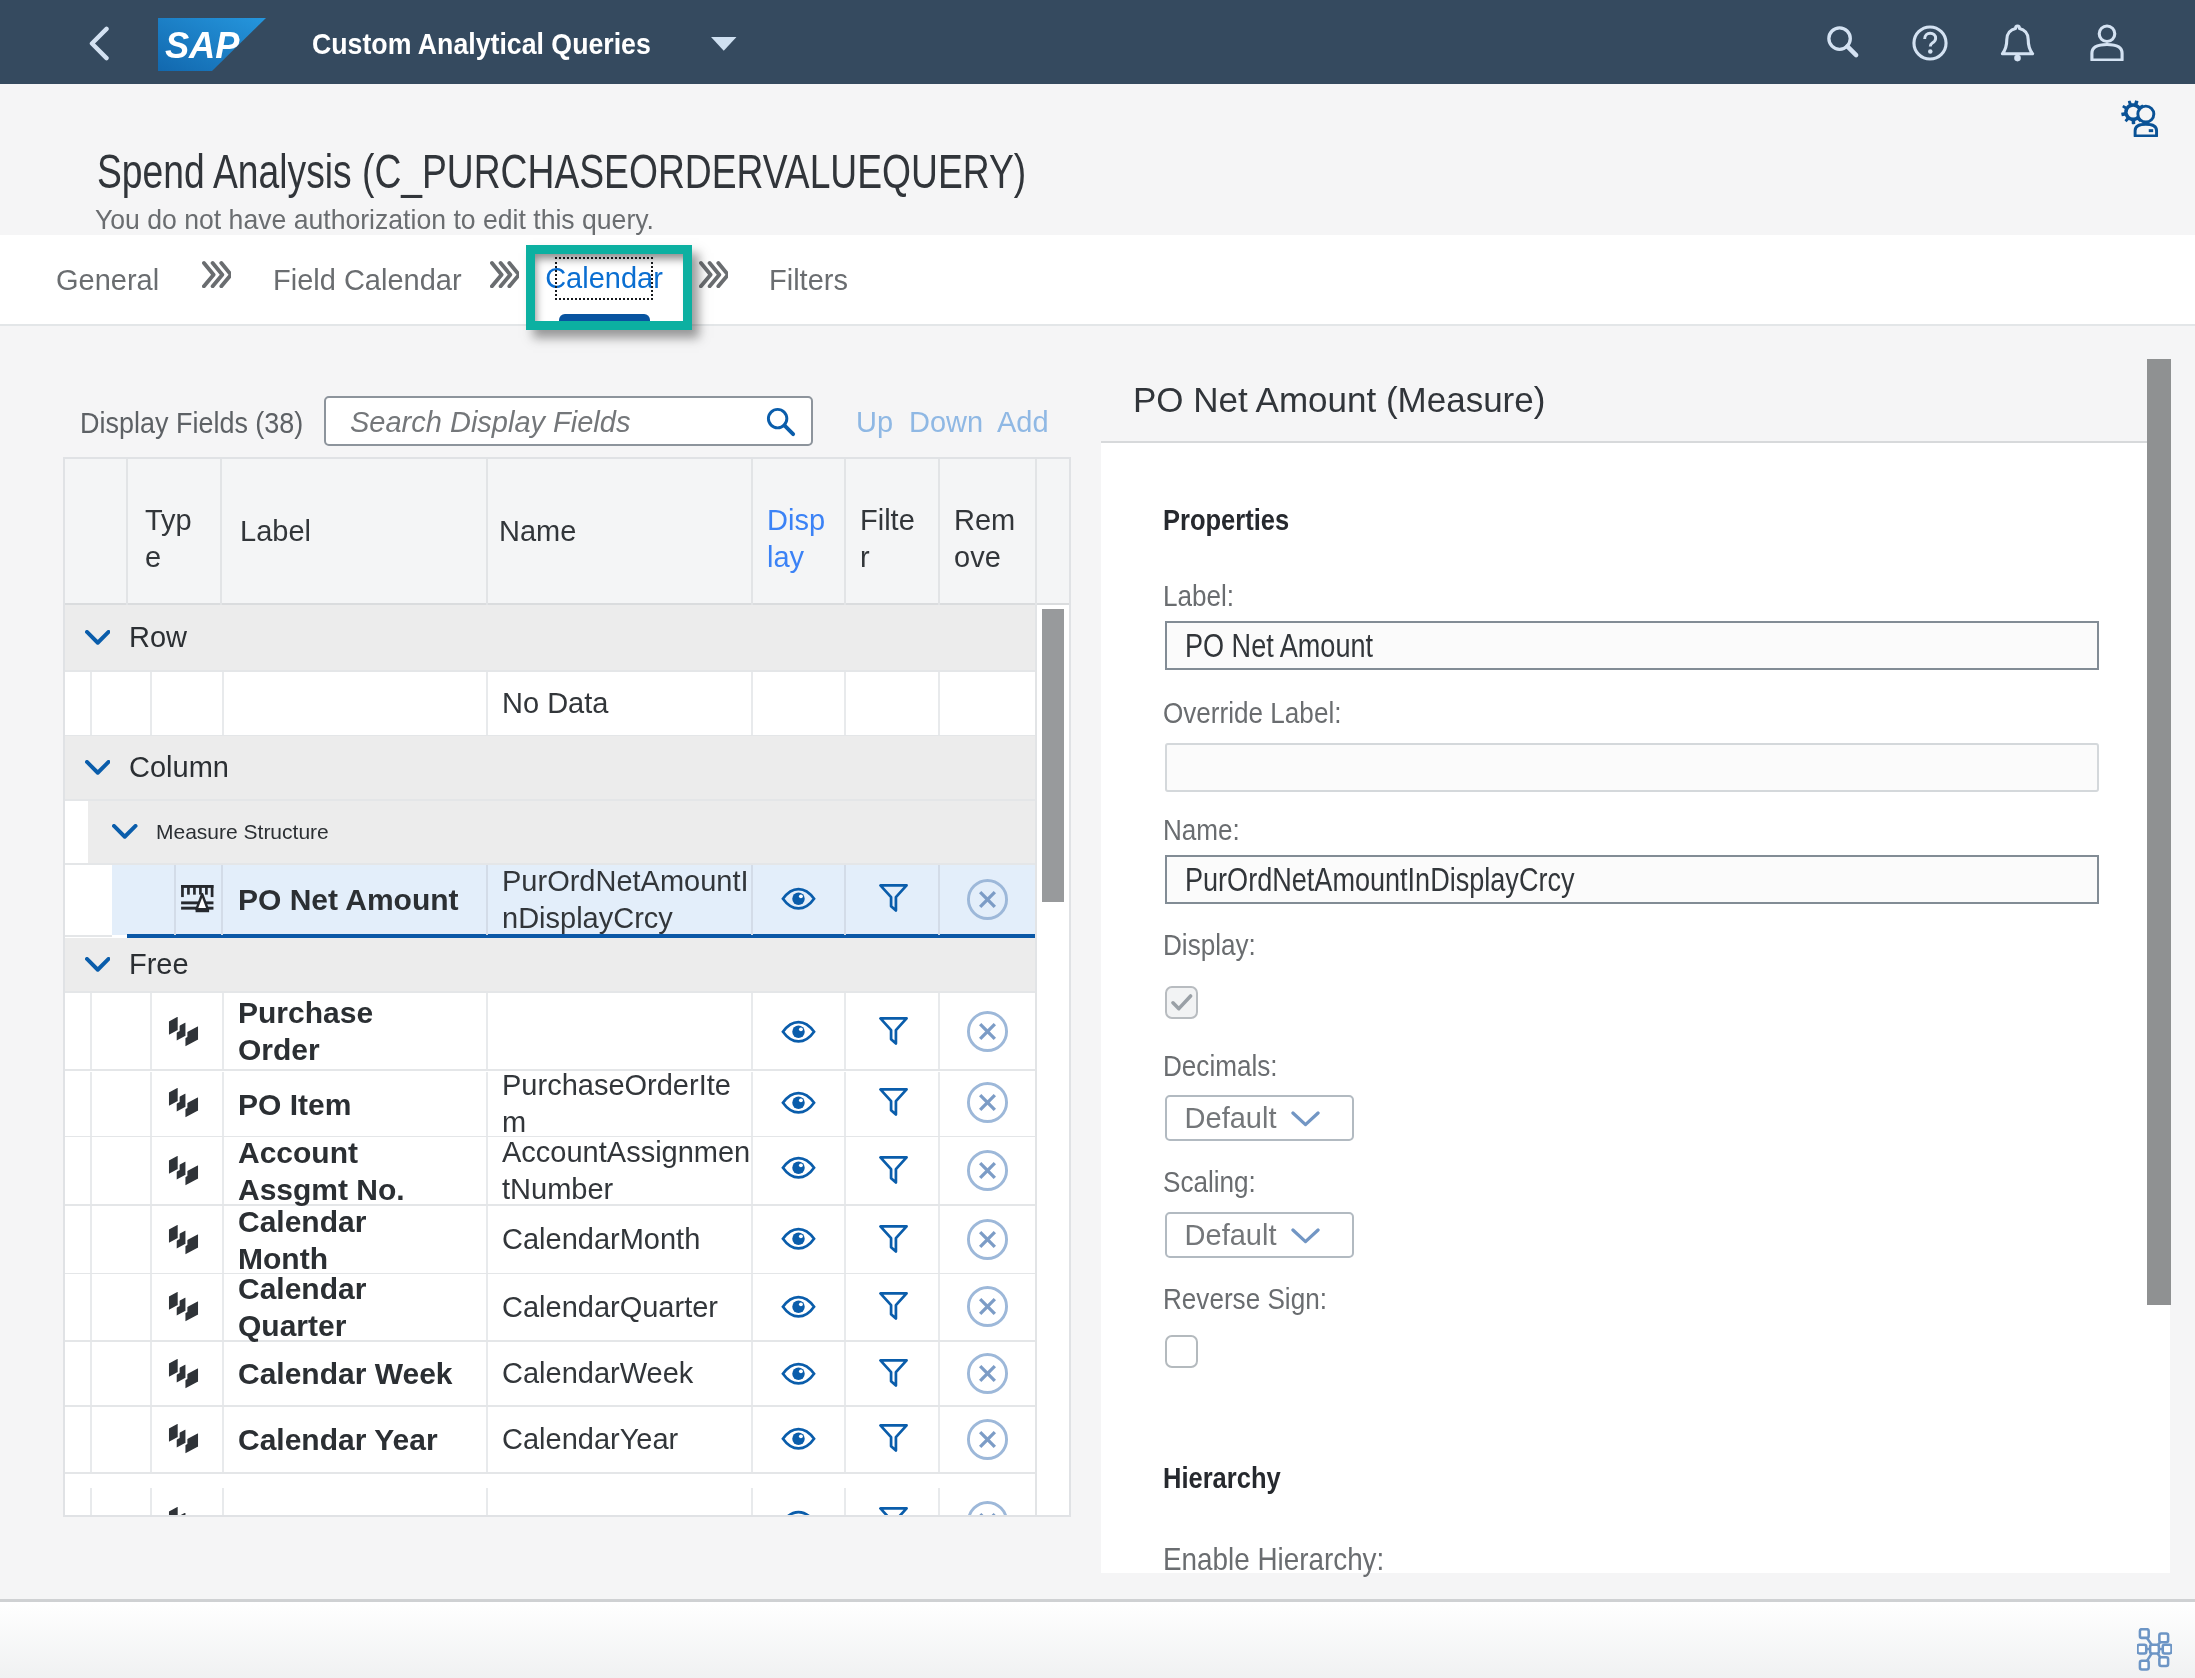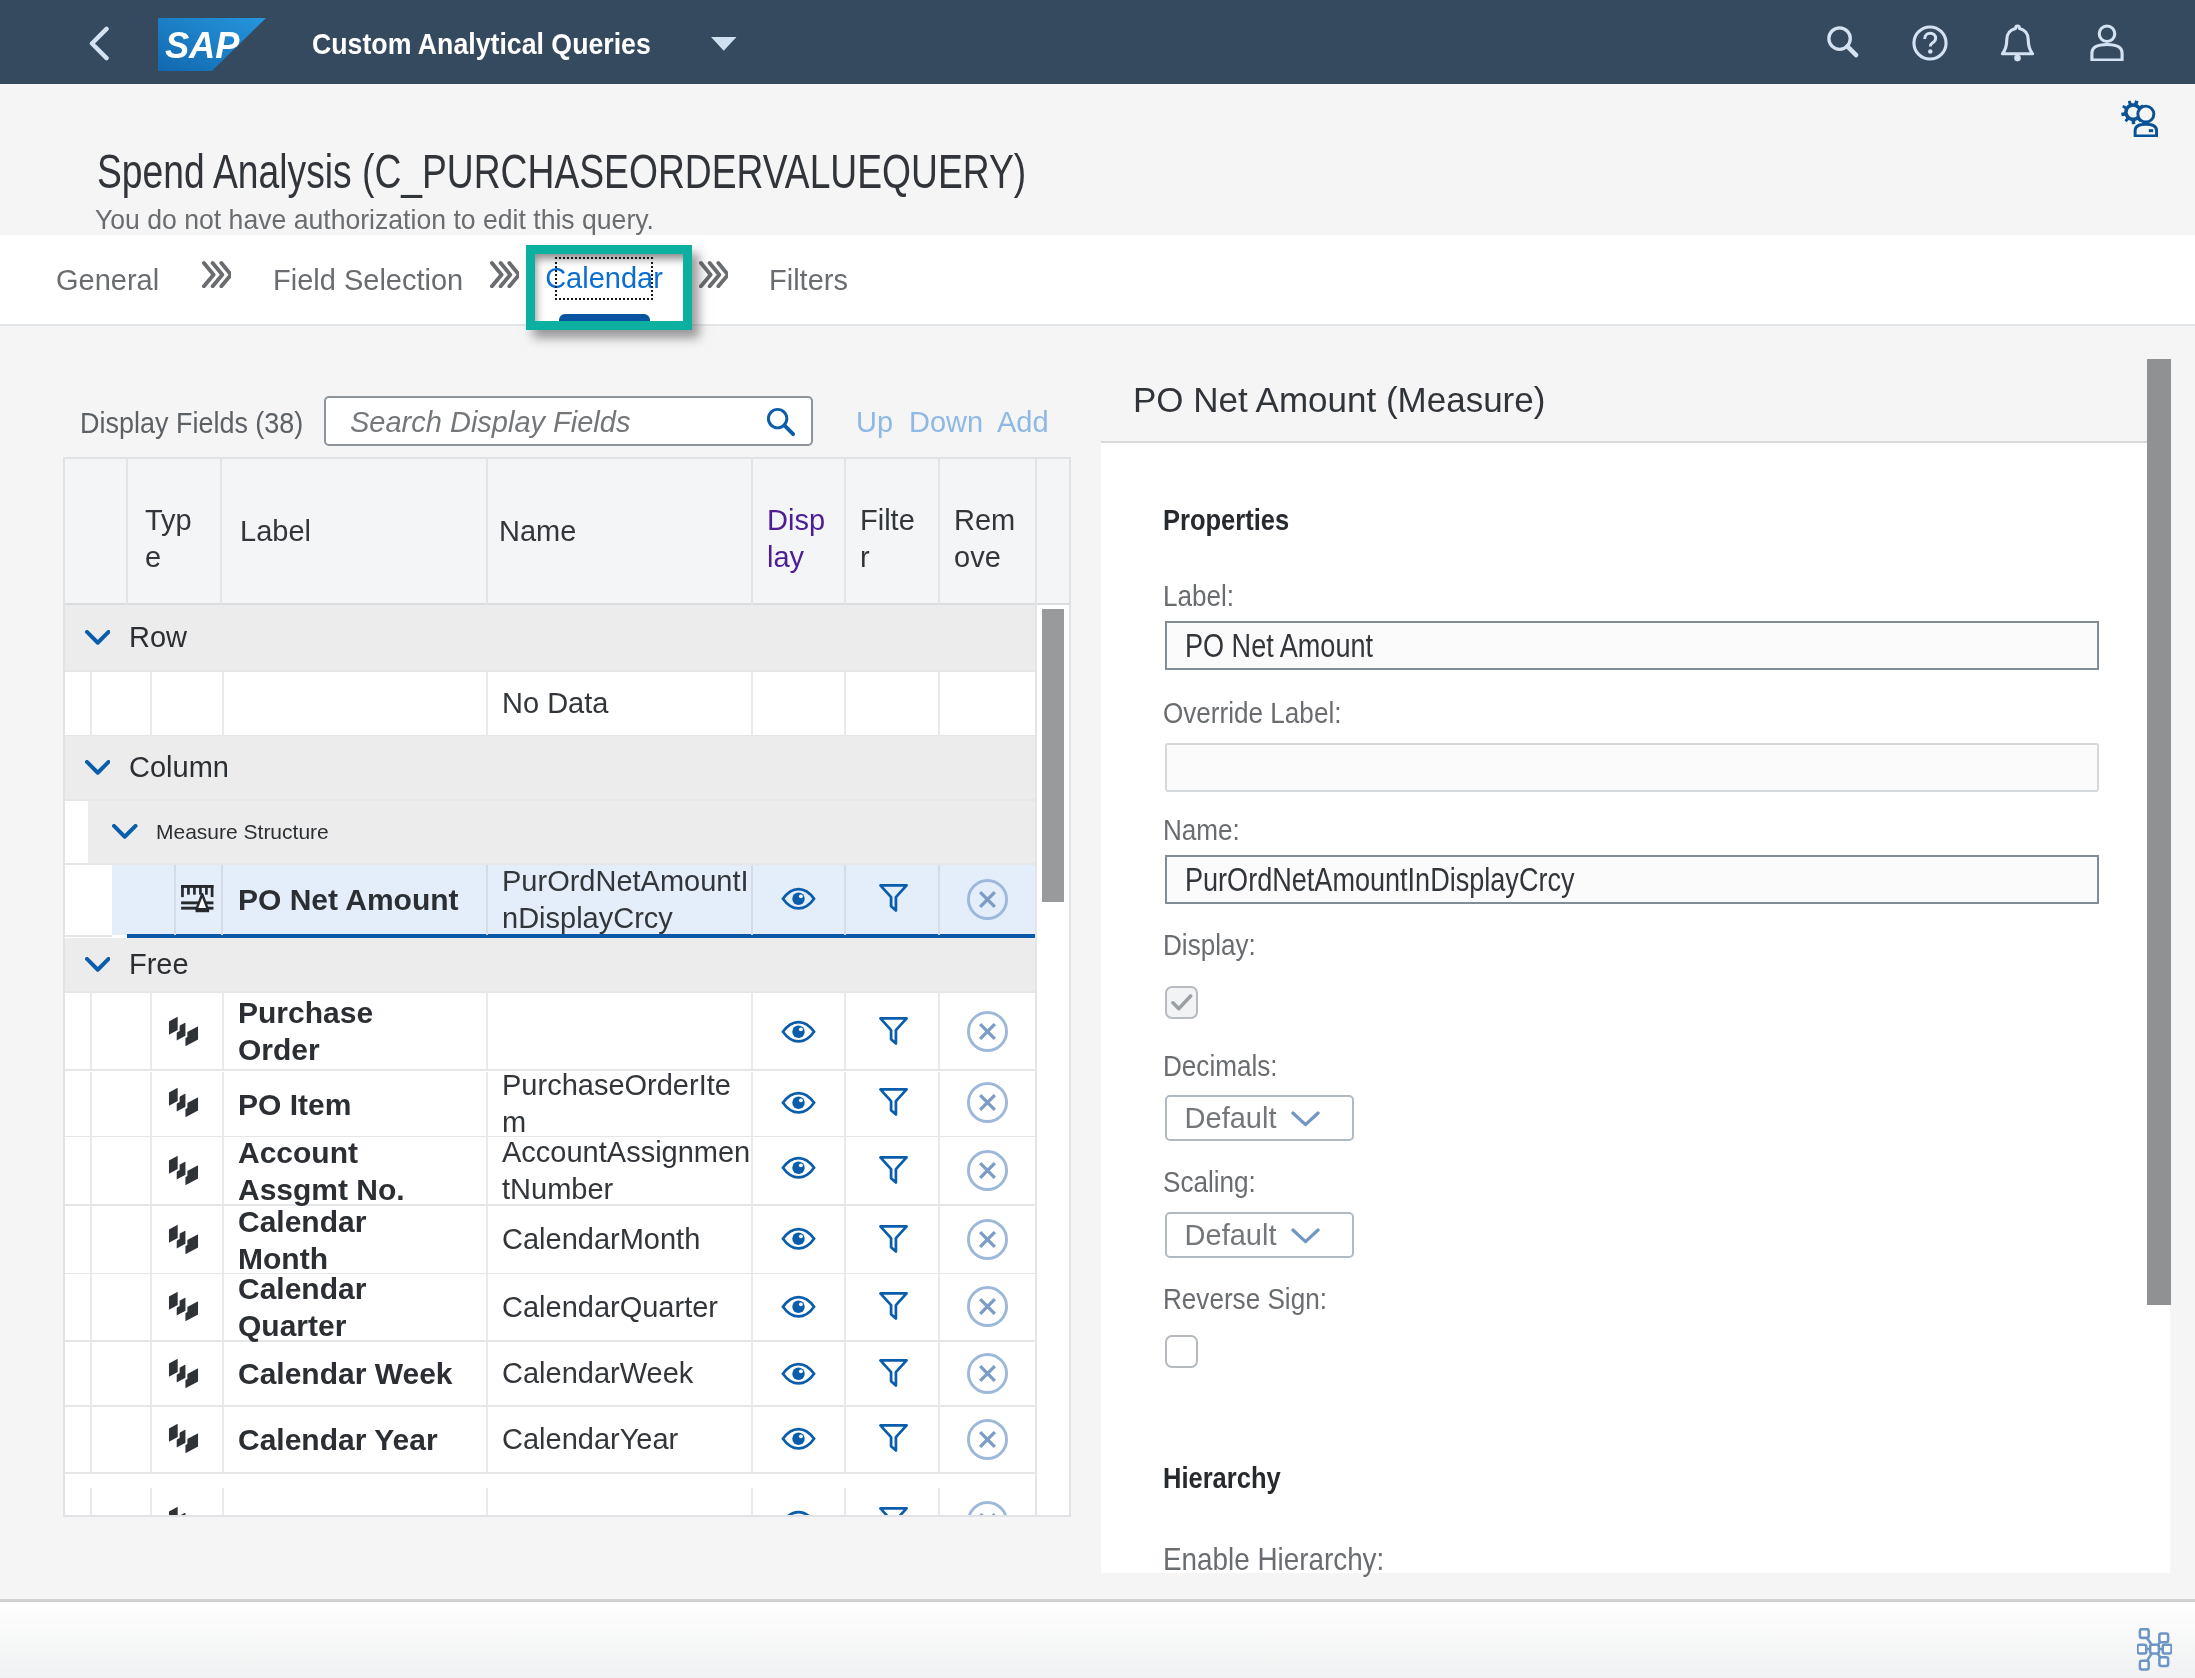--- a/index.html
+++ b/index.html
@@ -60,21 +60,21 @@
 
 <div class="abs" style="left:0;top:235px;width:2196px;height:91px;background:#ffffff;border-bottom:2px solid #e3e6e8;"></div>
 <div class="abs" style="left:56px;top:264px;font-size:29px;color:#6a6d70;">General</div>
 <svg class="abs" style="left:202px;top:261px;" width="29" height="27.4" viewBox="0 0 30 28">
   <g fill="none" stroke="#6a6d70" stroke-width="4" stroke-linecap="round" stroke-linejoin="round">
     <polyline points="2,2 12,14 2,26"></polyline>
       <polyline points="11,2 21,14 11,26"></polyline>
       <polyline points="20,2 30,14 20,26"></polyline>
   </g>
 </svg>
-<div class="abs" style="left:273px;top:264px;font-size:29px;color:#6a6d70;">Field Selection</div>
+<div class="abs" style="left:273px;top:264px;font-size:29px;color:#6a6d70;">Field Calendar</div>
 <svg class="abs" style="left:490px;top:261px;" width="29" height="27.4" viewBox="0 0 30 28">
   <g fill="none" stroke="#6a6d70" stroke-width="4" stroke-linecap="round" stroke-linejoin="round">
     <polyline points="2,2 12,14 2,26"></polyline>
       <polyline points="11,2 21,14 11,26"></polyline>
       <polyline points="20,2 30,14 20,26"></polyline>
   </g>
 </svg>
 <div class="abs" style="left:559px;top:314px;width:91px;height:15.7px;background:#0854a0;border-radius:5.9px;"></div>
 <div class="abs" style="left:557px;top:259px;width:94px;height:39px;outline:2px dotted #16191d;display:flex;align-items:center;justify-content:center;font-size:29px;color:#0a6ed1;">Calendar</div>
 <svg class="abs" style="left:699px;top:261px;" width="29" height="27.4" viewBox="0 0 30 28">
@@ -102,21 +102,21 @@
 <div class="abs" style="left:0;top:0;width:1004px;height:146px;background:#f4f5f6;border-bottom:2px solid #dadcde;"></div>
 <div class="abs" style="left:61px;top:0px;width:2px;height:146px;background:#e2e4e6;"></div>
 <div class="abs" style="left:155px;top:0px;width:2px;height:146px;background:#e2e4e6;"></div>
 <div class="abs" style="left:421px;top:0px;width:2px;height:146px;background:#e2e4e6;"></div>
 <div class="abs" style="left:686px;top:0px;width:2px;height:146px;background:#e2e4e6;"></div>
 <div class="abs" style="left:779px;top:0px;width:2px;height:146px;background:#e2e4e6;"></div>
 <div class="abs" style="left:873px;top:0px;width:2px;height:146px;background:#e2e4e6;"></div>
 <div class="abs" style="left:80px;top:43px;font-size:29px;line-height:37px;color:#32363a;">Typ<br>e</div>
 <div class="abs" style="left:175px;top:56px;font-size:29px;color:#32363a;">Label</div>
 <div class="abs" style="left:434px;top:56px;font-size:29px;color:#32363a;">Name</div>
-<div class="abs" style="left:702px;top:43px;font-size:29px;line-height:37px;color:#4c1d95;">Disp<br>lay</div>
+<div class="abs" style="left:702px;top:43px;font-size:29px;line-height:37px;color:#3b82f6;">Disp<br>lay</div>
 <div class="abs" style="left:795px;top:43px;font-size:29px;line-height:37px;color:#32363a;">Filte<br>r</div>
 <div class="abs" style="left:889px;top:43px;font-size:29px;line-height:37px;color:#32363a;">Rem<br>ove</div>
 <div class="abs" style="left:0;top:146px;width:970px;height:67px;background:#ececec;border-bottom:2px solid #e4e6e8;"></div>
 <svg class="abs" style="left:19.6px;top:171px;" width="25.5" height="15.7" viewBox="0 0 26 16">
       <polyline points="2,2 13,13 24,2" fill="none" stroke="#0a5dab" stroke-width="4" stroke-linecap="round" stroke-linejoin="round"></polyline>
     </svg>
 <div class="abs" style="left:64px;top:146px;height:65px;display:flex;align-items:center;font-size:29px;color:#2b2f33;">Row</div>
 <div class="abs" style="left:0;top:213px;width:970px;height:65px;background:#fff;border-bottom:2px solid #e4e6e8;"></div>
 <div class="abs" style="left:24.5px;top:213px;width:2px;height:63px;background:#e8eaec;"></div>
 <div class="abs" style="left:85px;top:213px;width:2px;height:63px;background:#e8eaec;"></div>

